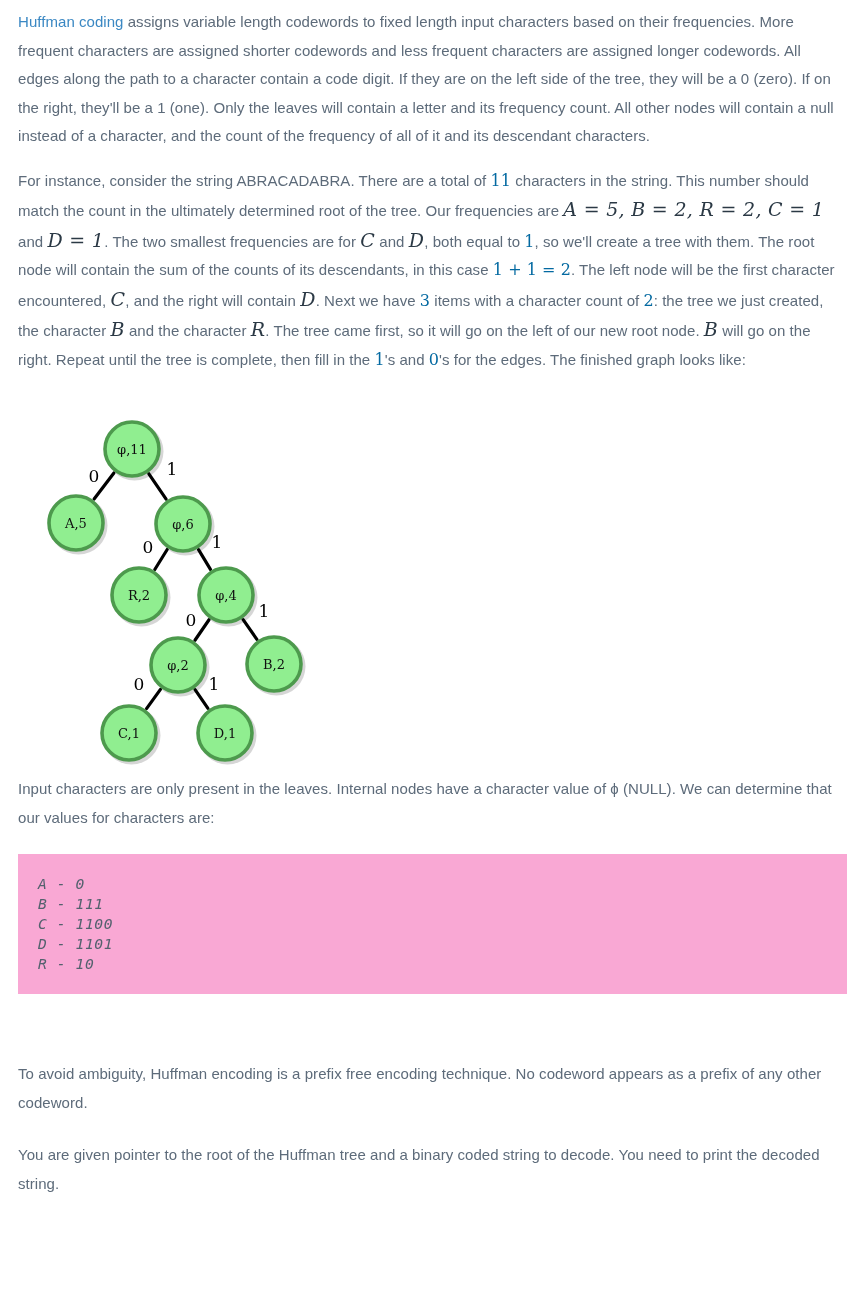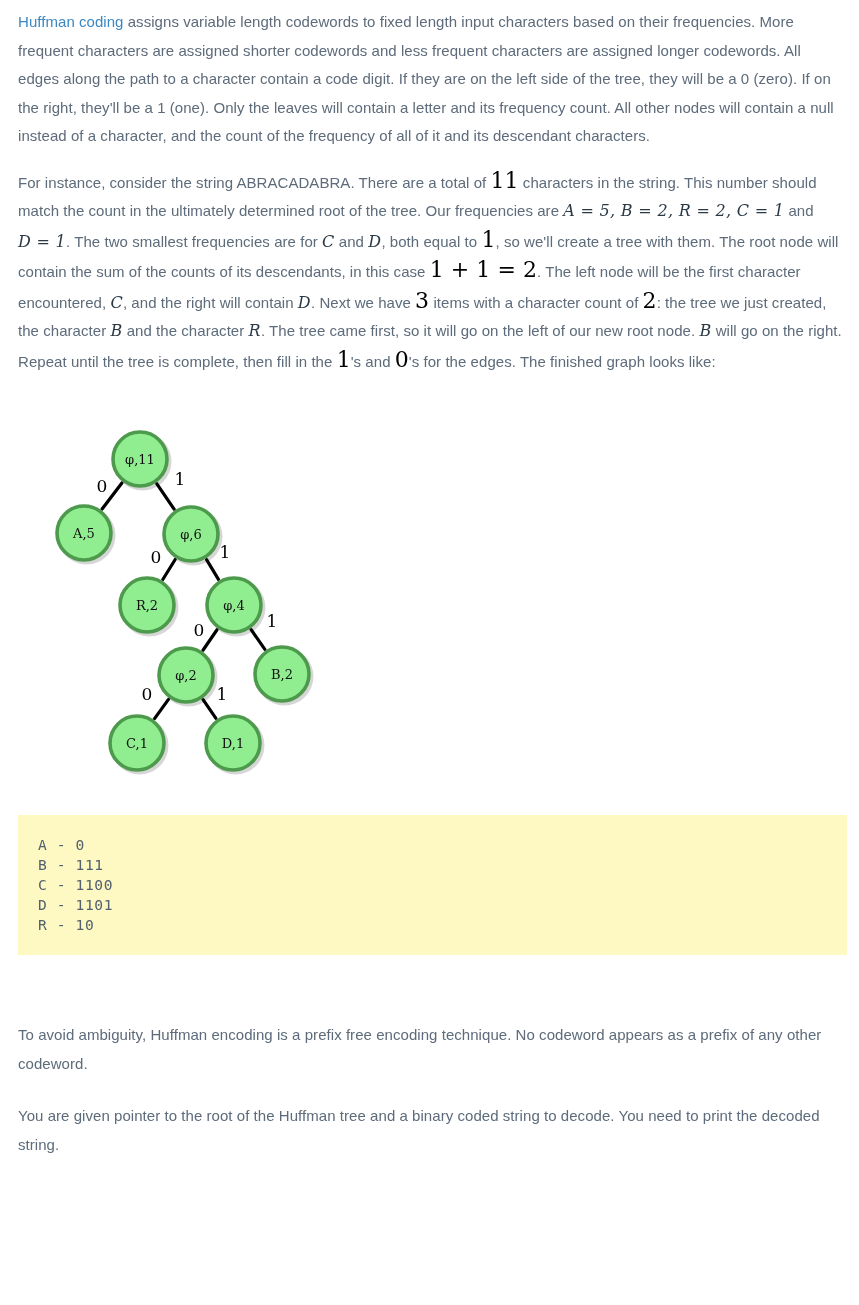--- a/index.html
+++ b/index.html
@@ -37,49 +37,50 @@
     color: #3b88c3;
     text-decoration: none;
     text-align: center;
   }
 
   
   .math {
     font-family: "DejaVu Serif", "Liberation Serif", serif;
     font-style: italic;
     color: #2b3945;
-    font-size: 16px;
+    font-size: 19px;
     letter-spacing: 0.3px;
     white-space: nowrap;
   }
   .mathnum {
     font-family: "DejaVu Serif", "Liberation Serif", serif;
     font-style: normal;
-    color: #000000;
-    font-size: 22px;
+    color: #0369a1;
+    font-size: 16px;
   }
 
   
   .figure {
     position: relative;
     width: 779px;
     height: 385px;
-    margin: 16px;
+    margin: 8px;
     padding: 0;
     overflow: hidden;
   }
   .tree-svg { display: block; }
 
   
   .codeblock {
-    background: #fef9c3;
+    background: #f9a8d4;
     margin: 0 12px 0 18px;
     padding: 20px 0 20px 20px;
     box-sizing: border-box;
     width: 829px;
+    font-style: italic;
   }
   pre.code {
     margin: 0;
     padding: 0;
     font-family: "DejaVu Sans Mono", "Liberation Mono", monospace;
     font-size: 14.6px;
     line-height: 20px;
     color: #54616e;
     white-space: pre;
     letter-spacing: 0.6px;
@@ -161,20 +162,21 @@
           <text x="140" y="521" text-anchor="middle" font-family="&quot;DejaVu Serif&quot;,&quot;Liberation Serif&quot;,serif" font-size="17" fill="#000000">0</text>
           <text x="209" y="516" text-anchor="middle" font-family="&quot;DejaVu Serif&quot;,&quot;Liberation Serif&quot;,serif" font-size="17" fill="#000000">1</text>
           <text x="183" y="594" text-anchor="middle" font-family="&quot;DejaVu Serif&quot;,&quot;Liberation Serif&quot;,serif" font-size="17" fill="#000000">0</text>
           <text x="256" y="585" text-anchor="middle" font-family="&quot;DejaVu Serif&quot;,&quot;Liberation Serif&quot;,serif" font-size="17" fill="#000000">1</text>
           <text x="131" y="658" text-anchor="middle" font-family="&quot;DejaVu Serif&quot;,&quot;Liberation Serif&quot;,serif" font-size="17" fill="#000000">0</text>
           <text x="206" y="658" text-anchor="middle" font-family="&quot;DejaVu Serif&quot;,&quot;Liberation Serif&quot;,serif" font-size="17" fill="#000000">1</text>
         </g>
     </svg>
   </div>
 
+  <p class="para">Input characters are only present in the leaves. Internal nodes have a character value of ϕ (NULL). We can determine that our values for characters are:</p>
 
   <div class="spacer-22"></div>
 
   <div class="codeblock">
     <pre class="code">A - 0
 B - 111
 C - 1100
 D - 1101
 R - 10</pre>
   </div>

